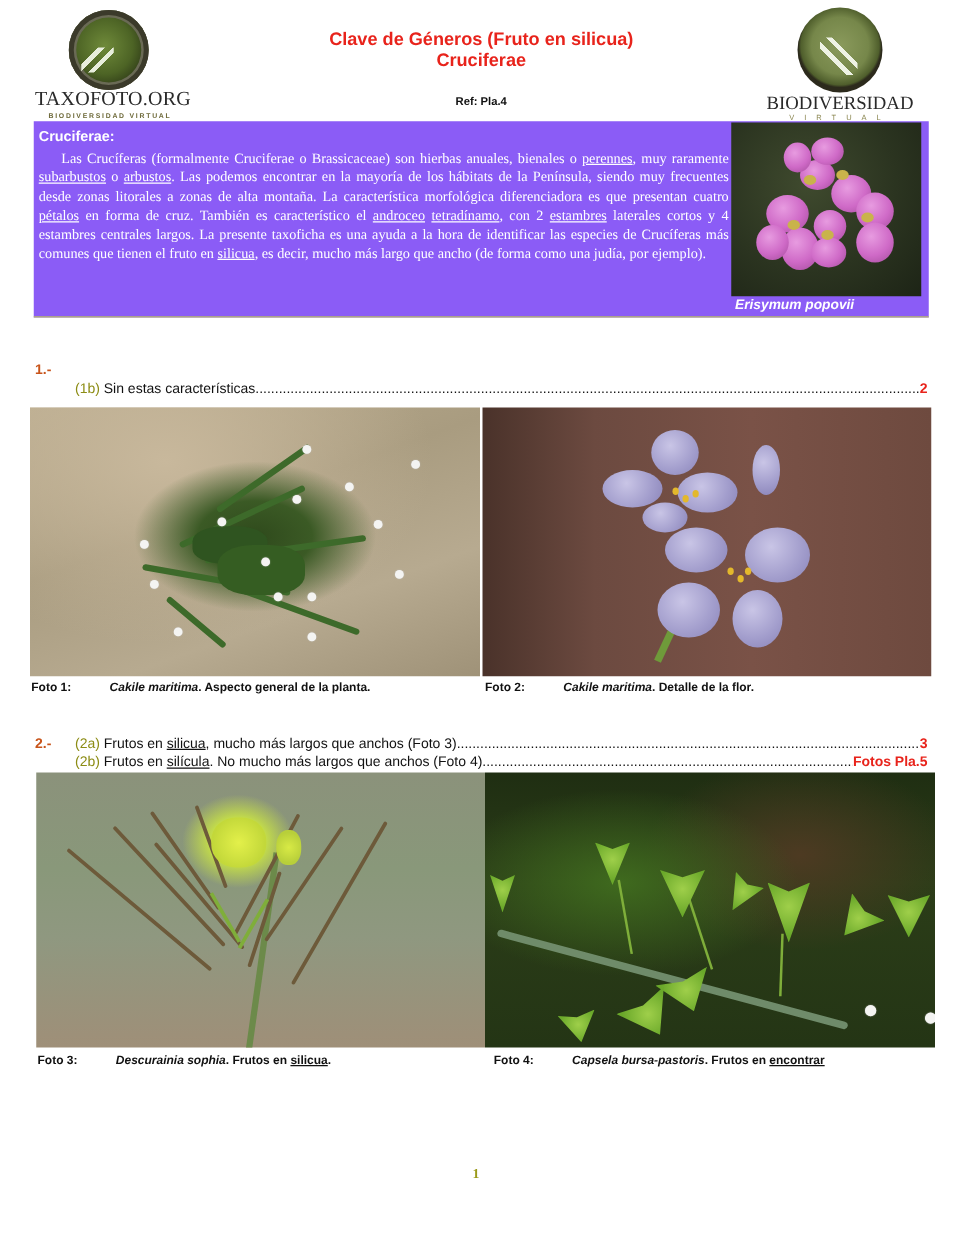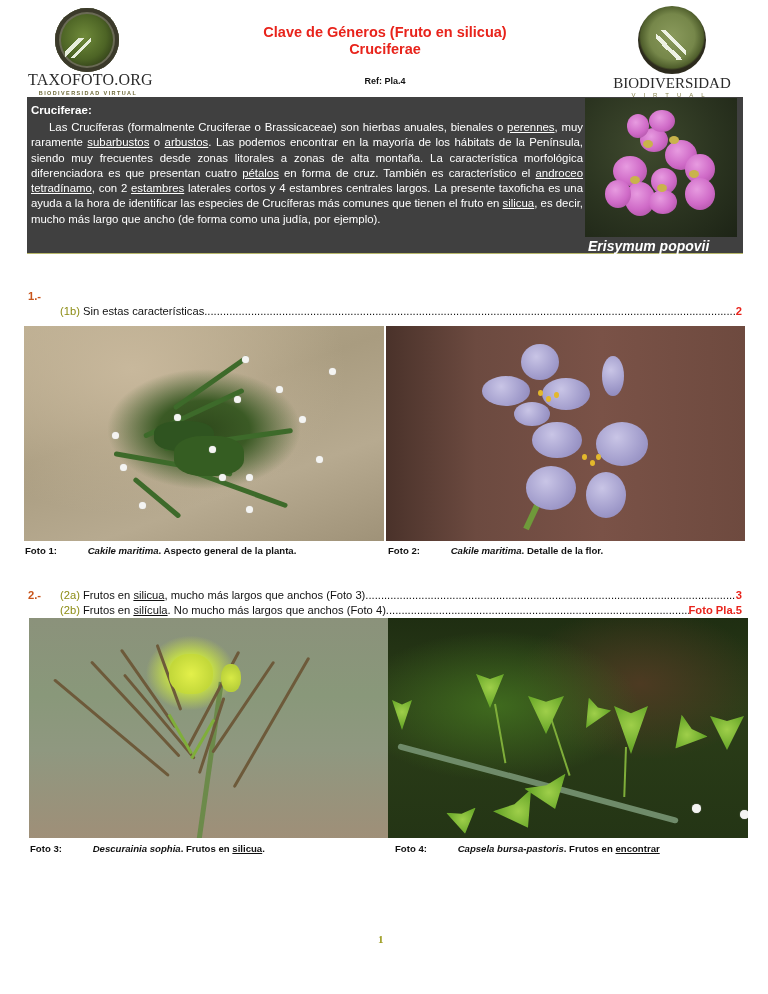--- a/index.html
+++ b/index.html
@@ -27,29 +27,29 @@
   .logo-right .wordmark { position:absolute; left: 0; top: 70px; width: 140px; text-align:center;
      font-family: "Liberation Serif", serif; font-size: 15px; color: #2a2a2a; line-height: 15px; }
   .logo-right .sub { position:absolute; left: 0; top: 86px; width: 140px; text-align:center;
      font-size: 6px; letter-spacing: 8px; color: #8a8650; }
 
   .title { left: 150px; top: 24px; width: 470px; text-align: center; color: #e8231b;
      font-weight: bold; font-size: 14.5px; line-height: 17px; }
   .ref { left: 150px; top: 76px; width: 470px; text-align: center; font-weight: bold; font-size: 9px; color:#111; }
 
   
-  .panel { left: 27px; top: 97px; width: 716px; height: 156px; background: #404040;
+  .panel { left: 27px; top: 97px; width: 716px; height: 156px; background: #8b5cf6;
      border-bottom: 1px solid #b7b76a; }
   .panel .heading { position:absolute; left: 4px; top: 7px; color:#fff; font-weight: bold; font-size: 11.5px; }
   .panel .body { position:absolute; left: 4px; top: 23px; width: 552px; color:#fff; font-size: 11.4px;
-     line-height: 15.3px; text-align: justify; text-indent: 18px; }
+     line-height: 15.3px; text-align: justify; text-indent: 18px; font-family: Liberation Serif, serif; }
   .panel .body u { text-decoration: underline; }
   .panel .photo { position:absolute; left: 558px; top: 1px; width: 152px; height: 139px; overflow:hidden;
      background: radial-gradient(ellipse at 40% 35%, #3f4a2e 0%, #2b3420 55%, #1d2416 100%); }
-  .panel .caption { position:absolute; left: 561px; top: 141px; color:#fff; font-weight: bold; font-style: italic; font-size: 14px; }
+  .panel .caption { position:absolute; left: 561px; top: 141px; color:#fff; font-weight: bold; font-style: italic; font-size: 11px; }
 
   
   .petal { position:absolute; border-radius: 50%; background: radial-gradient(circle at 40% 35%, #e79be0 0%, #cf6ac7 55%, #a34c9b 100%); }
   .stamen { position:absolute; width: 10px; height: 8px; border-radius: 50%; background:#c9b34b; }
 
   
   .key { left: 28px; width: 714px; font-size: 11.2px; line-height: 15px; }
   .key .num { position:absolute; left: 0; top: 0; color:#c8541a; font-weight: bold; }
   .key .line { position:absolute; left: 32px; right: 0; display:flex; white-space: nowrap; overflow:hidden; }
   .key .code { color: #8c8c14; }
@@ -196,21 +196,21 @@
 <div class="photo-caption" style="left:388px;top:545px;">
   <span>Foto 2:</span> <i>Cakile maritima</i><span>. Detalle de la flor.</span>
 </div>
 
 <div class="abs key" style="top:588px;height:32px;">
   <span class="num">2.-</span>
   <div class="line" style="top:0;">
     <span class="code">(2a)</span>&nbsp;<span class="txt"><span>Frutos en </span><u>silicua</u><span>, mucho más largos que anchos (Foto 3)</span></span><span class="dots"></span><span class="result">3</span>
   </div>
   <div class="line" style="top:15px;">
-    <span class="code">(2b)</span>&nbsp;<span class="txt"><span>Frutos en </span><u>silícula</u><span>. No mucho más largos que anchos (Foto 4)</span></span><span class="dots"></span><span class="result">Foto Pla.5</span>
+    <span class="code">(2b)</span>&nbsp;<span class="txt"><span>Frutos en </span><u>silícula</u><span>. No mucho más largos que anchos (Foto 4)</span></span><span class="dots"></span><span class="result">Fotos Pla.5</span>
   </div>
 </div>
 
 <div class="photo-box p3">
   <div class="stem" style="left:170px;top:220px;width:160px;height:5px;transform:rotate(-82deg);background:#6c8a4a;"></div>
   <div class="pod" style="left:25px;top:60px;width:150px;transform:rotate(40deg);"></div>
   <div class="pod" style="left:62px;top:42px;width:130px;transform:rotate(47deg);"></div>
   <div class="pod" style="left:95px;top:55px;width:110px;transform:rotate(50deg);"></div>
   <div class="pod" style="left:92px;top:30px;width:95px;transform:rotate(55deg);"></div>
   <div class="pod" style="left:128px;top:25px;width:70px;transform:rotate(70deg);"></div>

